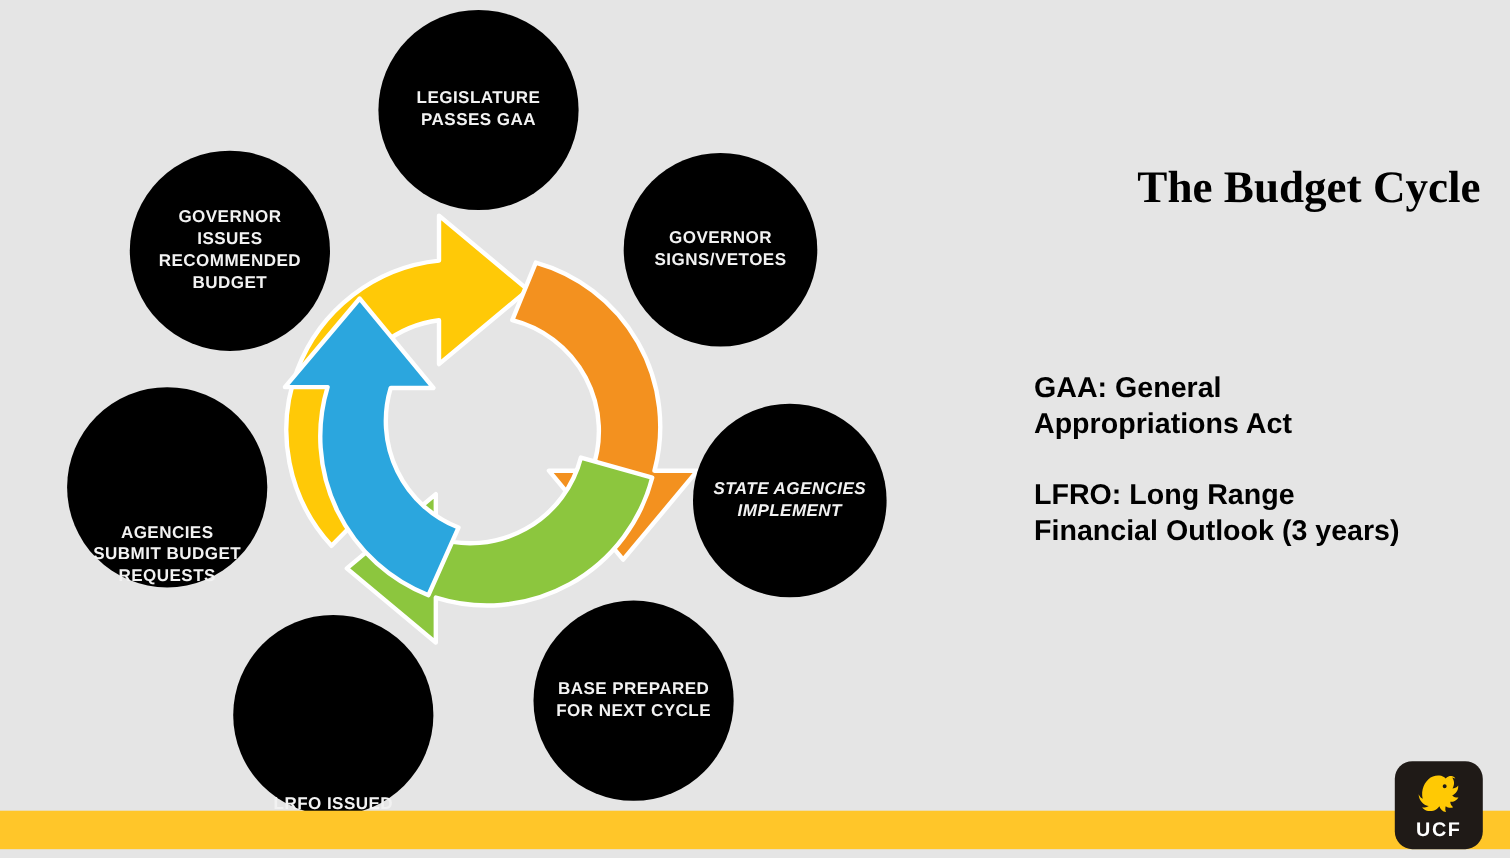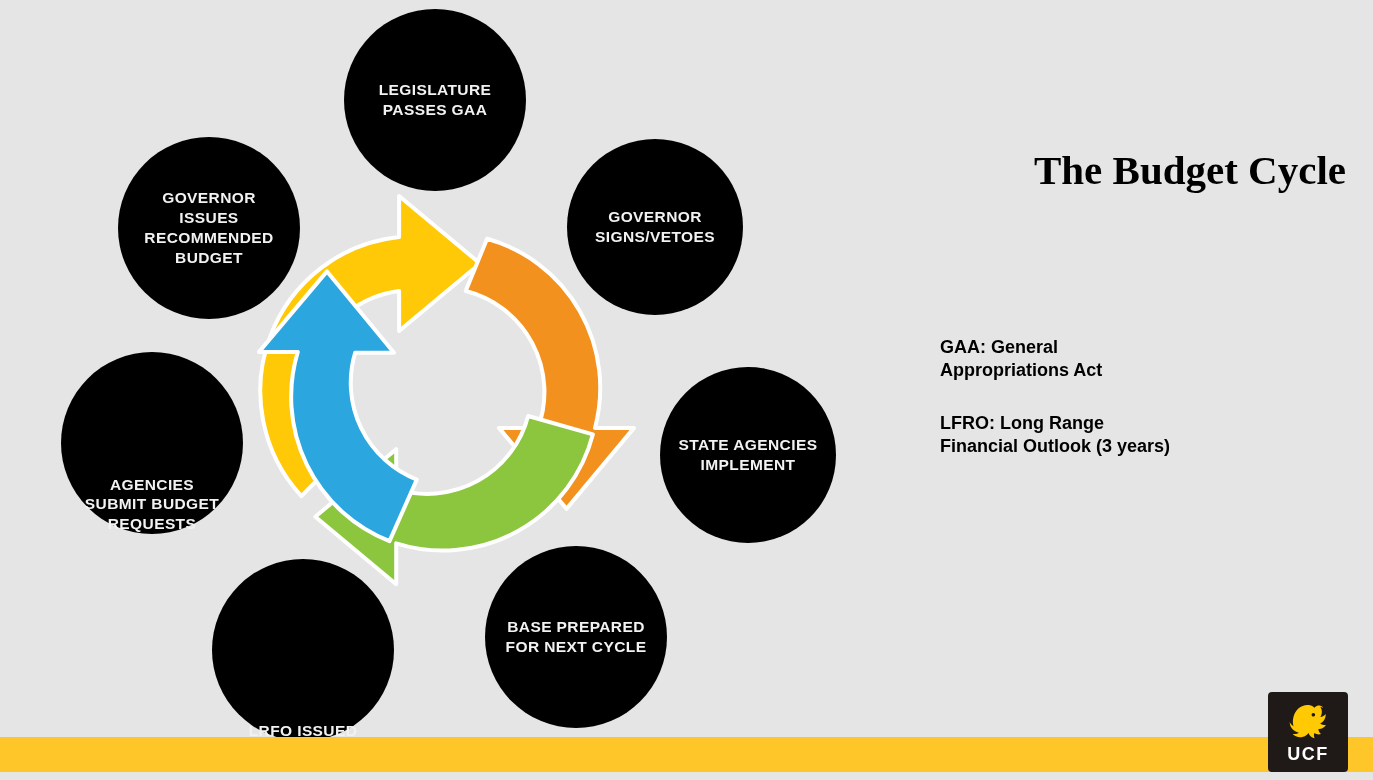--- a/index.html
+++ b/index.html
@@ -74,21 +74,21 @@
   }
   #legend-block {
     position: absolute;
     left: 940px;
     top: 336px;
     width: 420px;
   }
   .legend-entry {
     font-family: "Liberation Sans", sans-serif;
     font-weight: bold;
-    font-size: 18px;
+    font-size: 26px;
     line-height: 1.28;
     color: #000000;
     white-space: pre-line;
     margin: 0 0 30px 0;
   }
   .legend-entry:last-child { margin-bottom: 4px; }
 
   
   #footer-bar {
     position: absolute;
@@ -98,21 +98,21 @@
     height: 35px;
     background: #FFC629;
   }
   #ucf-logo {
     position: absolute;
     left: 1268px;
     top: 692px;
     width: 80px;
     height: 80px;
     background: #1f1a17;
-    border-radius: 4px;
+    border-radius: 16px;
     display: flex;
     flex-direction: column;
     align-items: center;
     justify-content: center;
   }
   #ucf-mark {
     width: 48px;
     height: 40px;
     display: block;
   }
@@ -175,21 +175,21 @@
     <div class="cycle-node" style="left:344px; top:9px; width:182px; height:182px;">
       <span class="cycle-node-label">LEGISLATURE
 PASSES GAA</span>
     </div>
 
     <div class="cycle-node" style="left:567px; top:139px; width:176px; height:176px;">
       <span class="cycle-node-label">GOVERNOR
 SIGNS/VETOES</span>
     </div>
 
-    <div class="cycle-node" style="left:660px; top:367px; width:176px; height:176px;">
+    <div class="cycle-node" style="left:630px; top:367px; width:176px; height:176px;font-style:italic;">
       <span class="cycle-node-label">STATE AGENCIES
 IMPLEMENT</span>
     </div>
 
     <div class="cycle-node" style="left:485px; top:546px; width:182px; height:182px;">
       <span class="cycle-node-label">BASE PREPARED
 FOR NEXT CYCLE</span>
     </div>
 
     <div class="cycle-node" style="left:212px; top:559px; width:182px; height:182px;align-items:flex-end;">

